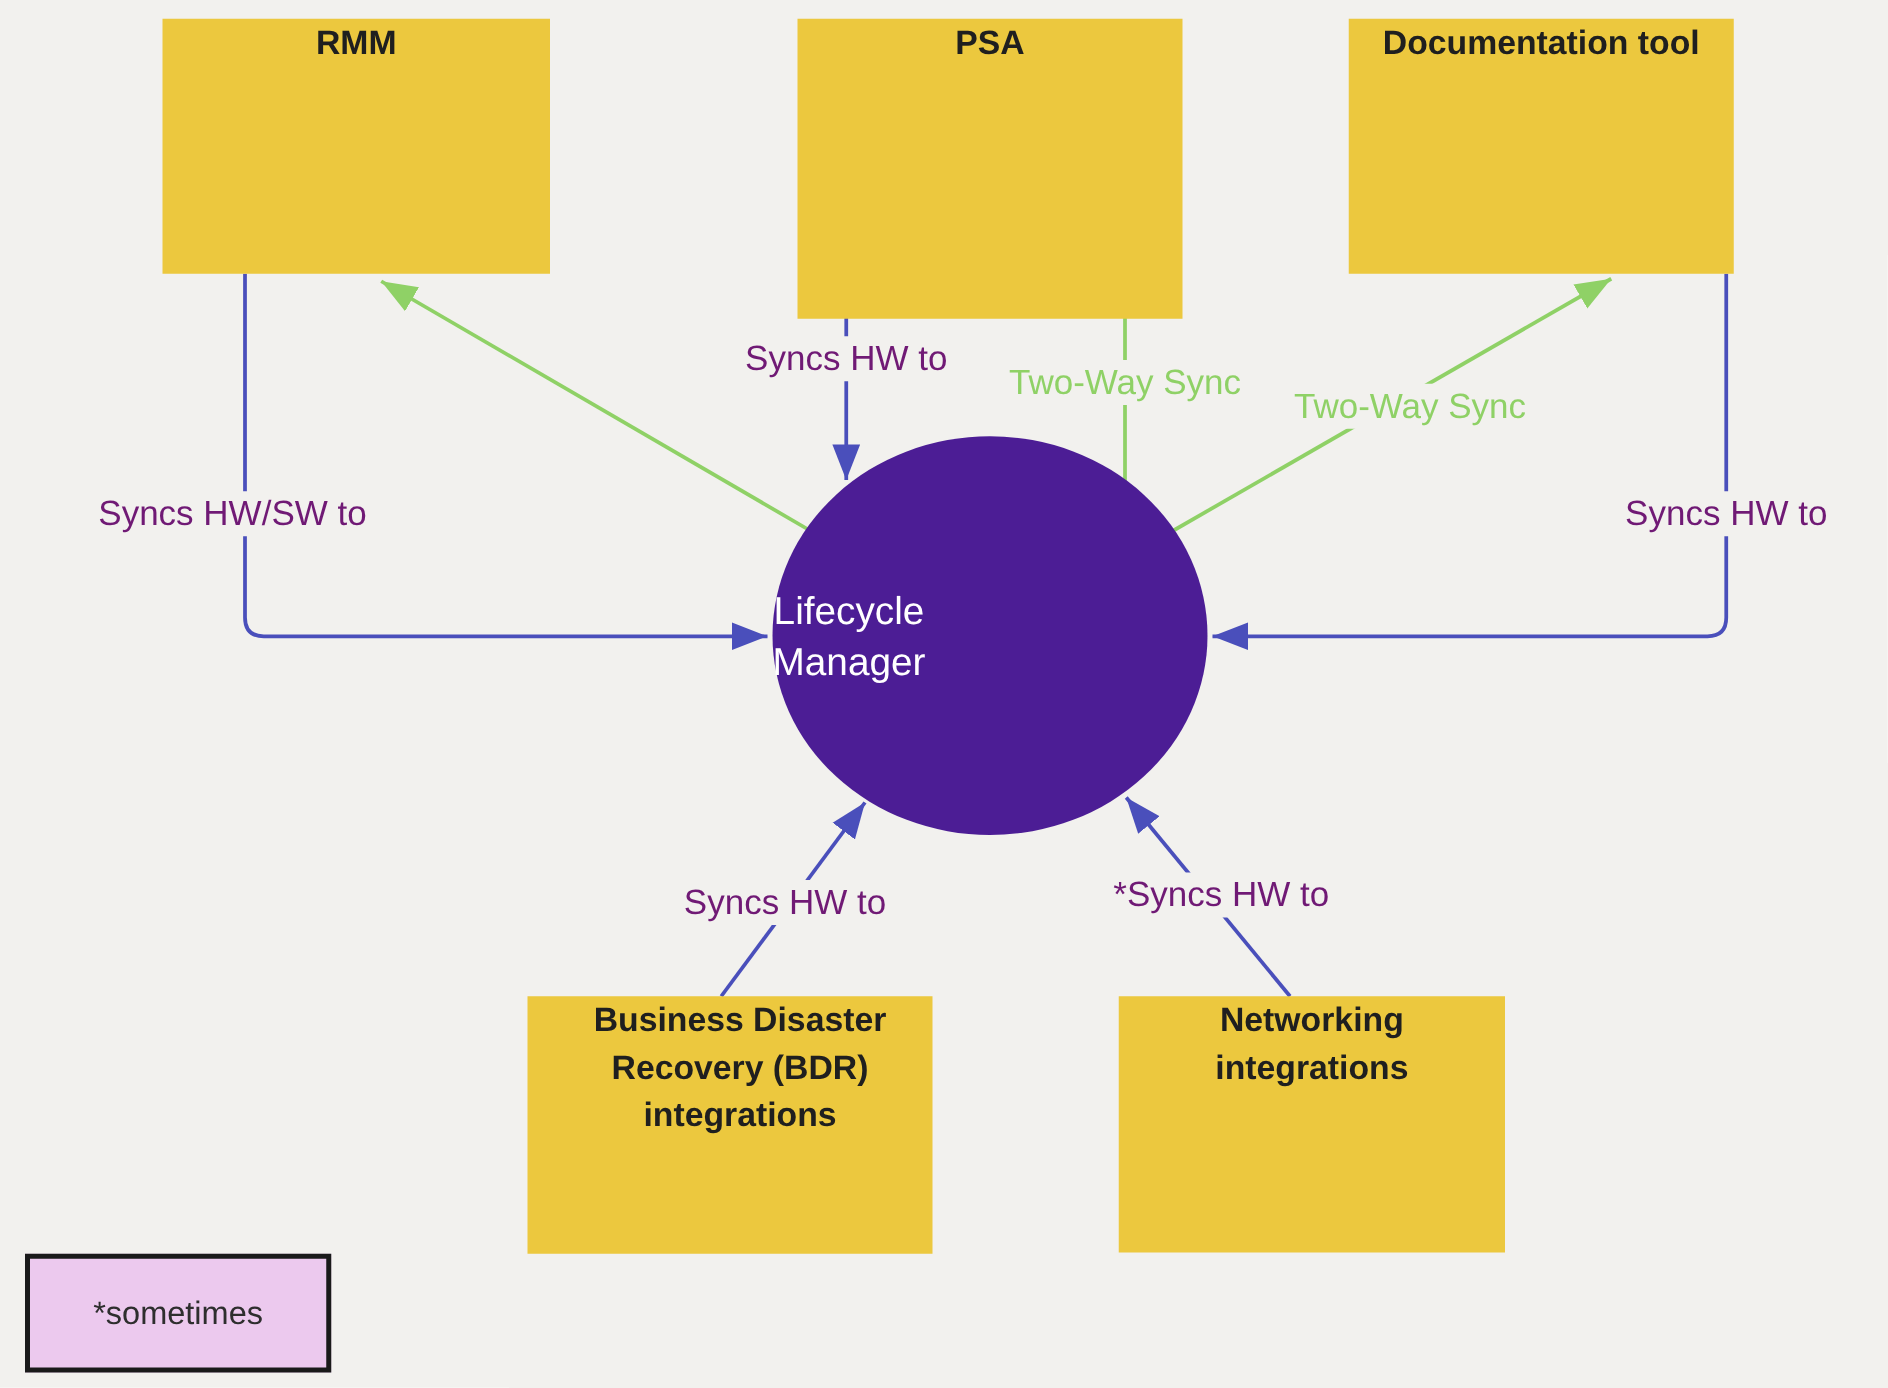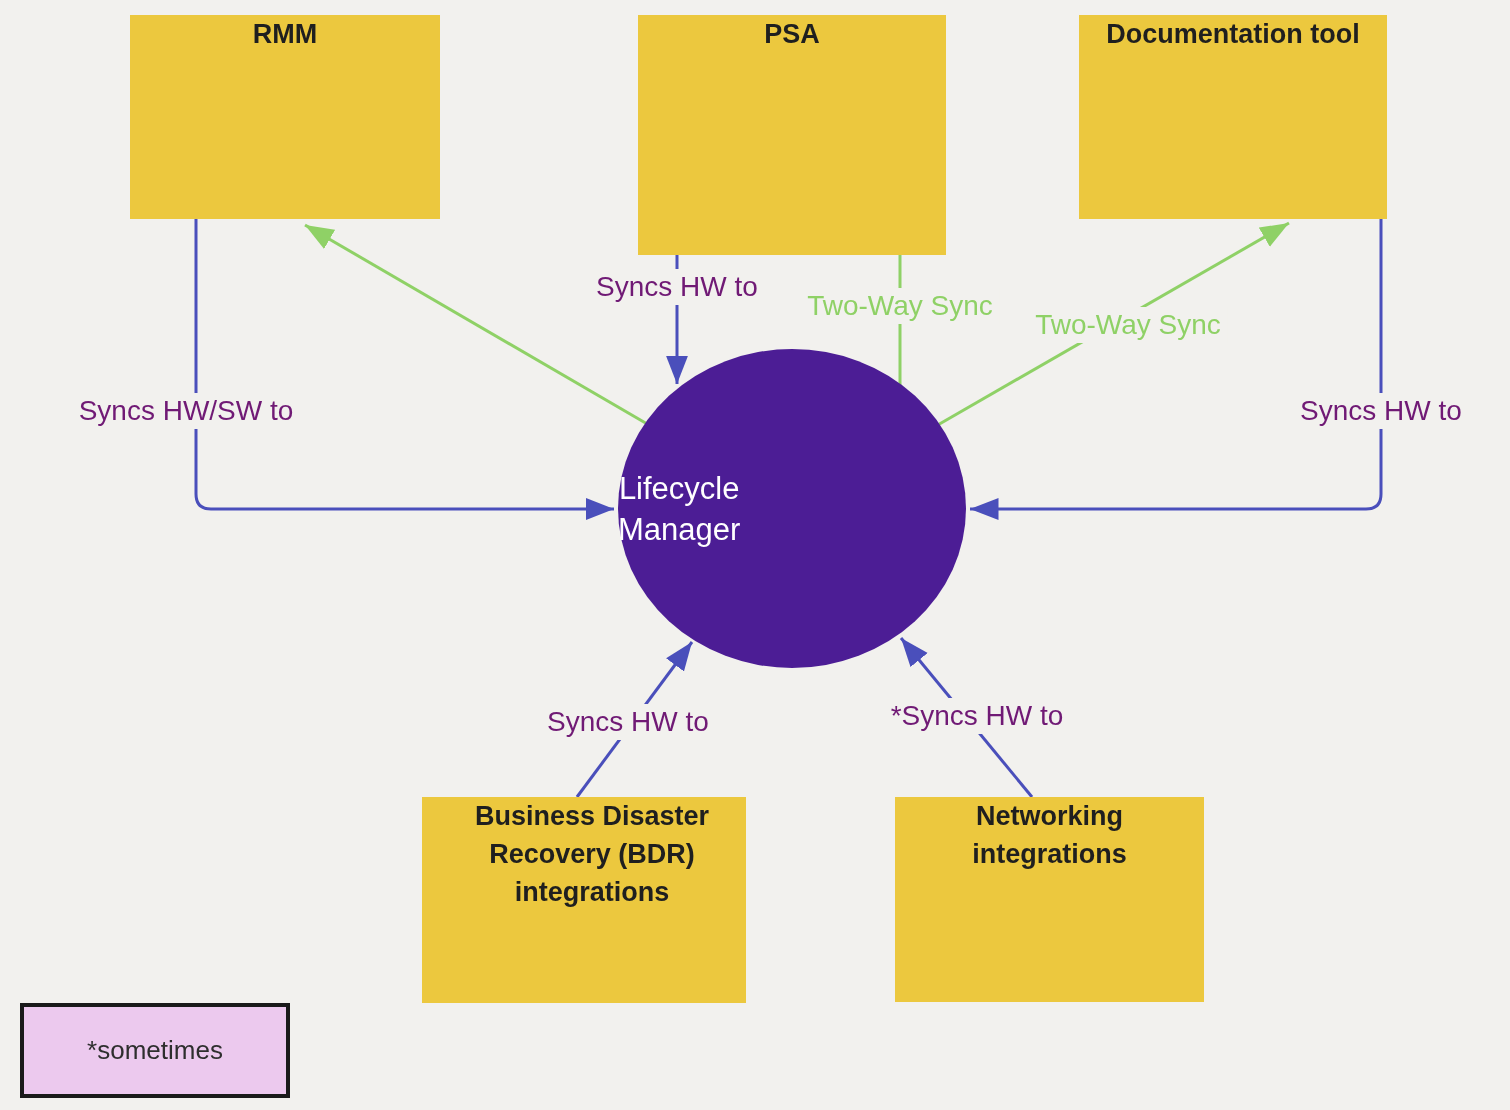--- a/index.html
+++ b/index.html
@@ -77,21 +77,21 @@
   .lbl-psa-two  { left: 900px;  top: 306px; }
   .lbl-doc-two  { left: 1128px; top: 325px; }
   .lbl-doc-sync { left: 1381px; top: 411px; }
   .lbl-bdr-sync { left: 628px;  top: 722px; }
   .lbl-net-sync { left: 977px;  top: 716px; }
 
   
   .legend {
     position: absolute;
     left: 20px; top: 1003px;
-    width: 270px; height: 95px;
+    width: 245px; height: 95px;
     box-sizing: border-box;
     background: #ecc9ee;
     border: 4px solid #1a1a1a;
     display: flex;
     align-items: center;
     justify-content: center;
     font-size: 26px;
     color: #2e2e2e;
     z-index: 3;
   }

